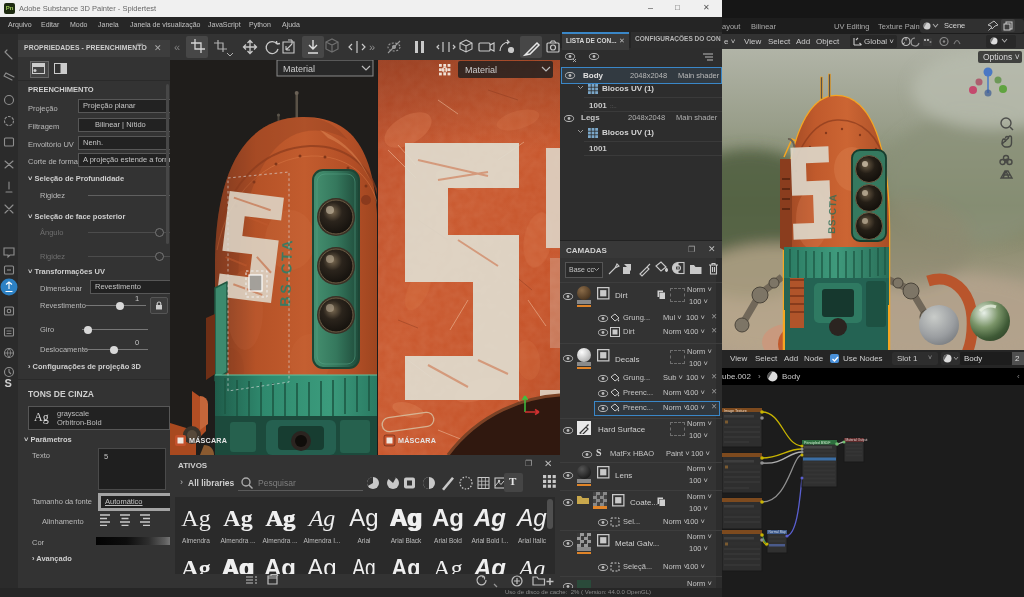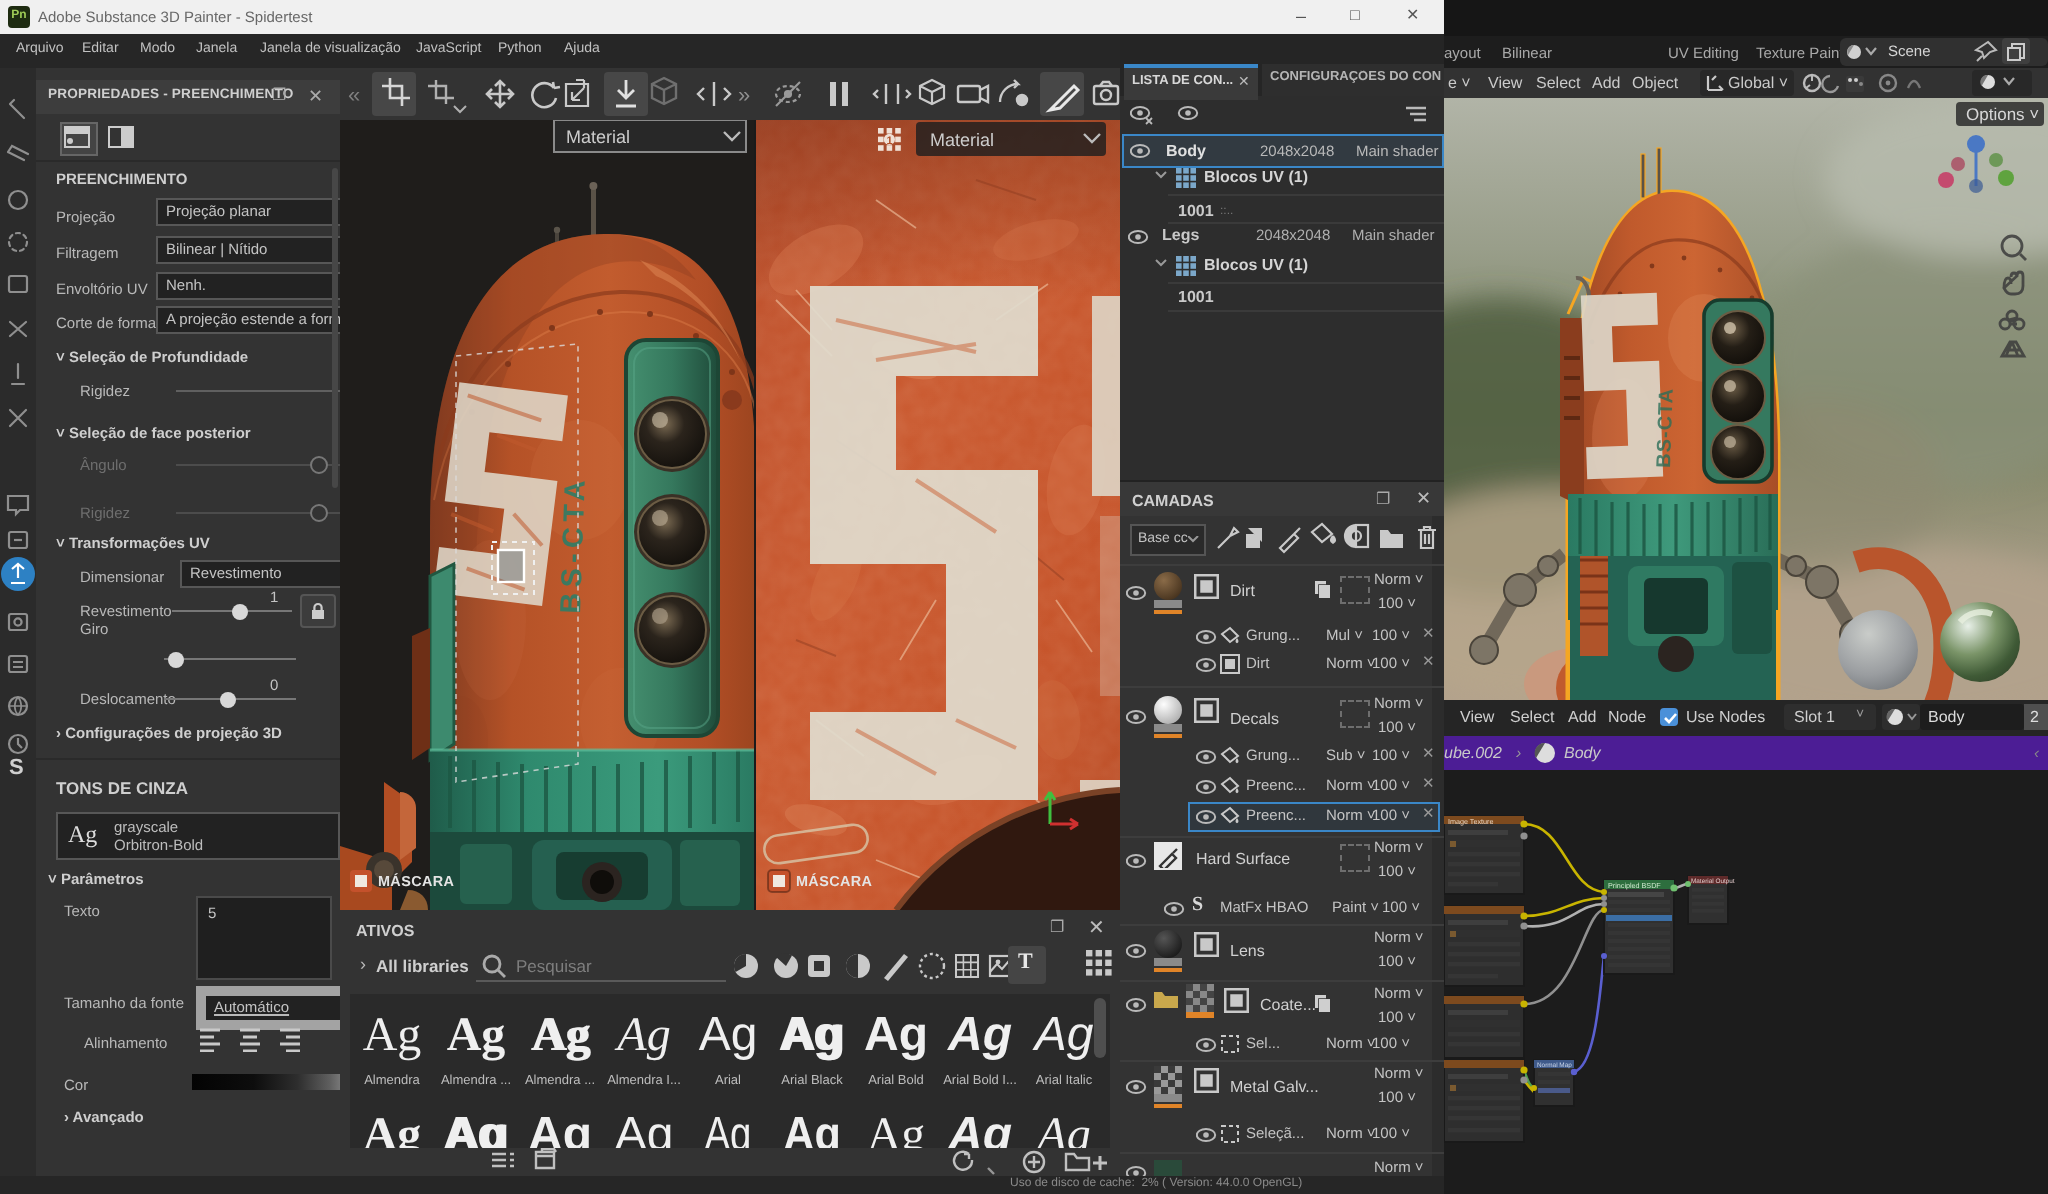--- a/index.html
+++ b/index.html
@@ -84,21 +84,21 @@
     <svg class="abs" style="left:36px;top:29px;" width="13" height="11">
         <rect x="0.5" y="0.5" width="12" height="10" fill="none" stroke="#ccc"></rect>
         <rect x="6.5" y="0.5" width="6" height="10" fill="#ccc"></rect>
       </svg>
     <div class="abs" style="left:0;top:46px;width:152px;height:1px;background:#2a2a2a;"></div>
 
     <div class="abs" style="left:10px;top:51px;font-weight:bold;color:#cfcfcf;">PREENCHIMENTO</div>
     <div class="abs" style="left:10px;top:70px;">Projeção</div>
     <div class="abs" style="left:60px;top:65px;width:102px;height:12px;background:#222222;border:1px solid #575757;line-height:12px;"><span style="padding-left:4px;color:#c4c4c4;">Projeção planar</span></div>
     <div class="abs" style="left:10px;top:88px;">Filtragem</div>
-    <div class="abs" style="left:60px;top:84px;width:102px;height:12px;background:#222222;border:1px solid #575757;line-height:12px;"><span style="padding-left:4px;color:#c4c4c4;">Bilinear | Nítido</span></div>
+    <div class="abs" style="left:60px;top:84px;width:102px;height:12px;background:#222222;border:1px solid #575757;line-height:12px;"><span style="padding-left:16px;color:#c4c4c4;">Bilinear | Nítido</span></div>
     <div class="abs" style="left:10px;top:106px;">Envoltório UV</div>
     <div class="abs" style="left:60px;top:102px;width:102px;height:12px;background:#222222;border:1px solid #575757;line-height:12px;"><span style="padding-left:4px;color:#c4c4c4;">Nenh.</span></div>
     <div class="abs" style="left:10px;top:123px;">Corte de forma</div>
     <div class="abs" style="left:60px;top:119px;width:102px;height:12px;background:#222222;border:1px solid #575757;line-height:12px;overflow:hidden;"><span style="padding-left:4px;color:#c4c4c4;">A projeção estende a forma</span></div>
     <div class="abs" style="left:10px;top:140px;font-weight:bold;color:#cfcfcf;">˅ Seleção de Profundidade</div>
     <div class="abs" style="left:22px;top:157px;">Rigidez</div>
     <div class="abs" style="left:70px;top:161px;width:84px;height:1px;background:#606060;"></div>
     <div class="abs" style="left:10px;top:178px;font-weight:bold;color:#cfcfcf;">˅ Seleção de face posterior</div>
     <div class="abs" style="left:22px;top:194px;color:#6e6e6e;">Ângulo</div>
     <div class="abs" style="left:70px;top:198px;width:84px;height:1px;background:#4c4c4c;"></div>
@@ -112,42 +112,42 @@
     <div class="abs" style="left:22px;top:267px;">Revestimento</div>
     <div class="abs" style="left:117px;top:260px;color:#c4c4c4;">1</div>
     <div class="abs" style="left:68px;top:271px;width:60px;height:1px;background:#777;"></div>
     <div class="abs" style="left:98px;top:267.5px;width:8px;height:8px;border-radius:50%;background:#d8d8d8;"></div>
     <div class="abs" style="left:132px;top:263px;width:16px;height:15px;background:#3c3c3c;border:1px solid #555;border-radius:2px;">
         <svg style="position:absolute;left:4px;top:3px;" width="8" height="9">
           <rect x="1" y="4" width="6" height="4.5" fill="#ccc"></rect>
           <path d="M2.2 4 V2.8 a1.8 1.8 0 0 1 3.6 0 V4" fill="none" stroke="#ccc" stroke-width="1.1"></path>
         </svg>
       </div>
-    <div class="abs" style="left:22px;top:276px;">Giro</div>
+    <div class="abs" style="left:22px;top:291px;">Giro</div>
     <div class="abs" style="left:64px;top:295px;width:66px;height:1px;background:#777;"></div>
     <div class="abs" style="left:66px;top:291.5px;width:8px;height:8px;border-radius:50%;background:#d8d8d8;"></div>
     <div class="abs" style="left:22px;top:311px;">Deslocamento</div>
     <div class="abs" style="left:117px;top:304px;color:#c4c4c4;">0</div>
     <div class="abs" style="left:64px;top:315px;width:66px;height:1px;background:#777;"></div>
     <div class="abs" style="left:92px;top:311.5px;width:8px;height:8px;border-radius:50%;background:#d8d8d8;"></div>
     <div class="abs" style="left:10px;top:328px;font-weight:bold;color:#cfcfcf;">› Configurações de projeção 3D</div>
     <div class="abs" style="left:0;top:345px;width:152px;height:1px;background:#2a2a2a;"></div>
     <div class="abs" style="left:10px;top:355px;font-weight:bold;color:#cfcfcf;font-size:8.5px;">TONS DE CINZA</div>
     <div class="abs" style="left:10px;top:372px;width:140px;height:22px;background:#222222;border:1px solid #575757;">
       <span class="abs" style="left:5px;top:3px;color:#ddd;font-size:12px;font-family:'Liberation Serif',serif;">Ag</span>
       <span class="abs" style="left:28px;top:2px;color:#bdbdbd;">grayscale</span>
       <span class="abs" style="left:28px;top:11px;color:#bdbdbd;">Orbitron-Bold</span>
     </div>
     <div class="abs" style="left:6px;top:401px;font-weight:bold;color:#cfcfcf;">˅ Parâmetros</div>
     <div class="abs" style="left:14px;top:417px;">Texto</div>
     <div class="abs" style="left:80px;top:414px;width:66px;height:40px;background:#1f1f1f;border:1px solid #4a4a4a;">
         <span style="position:absolute;left:5px;top:3px;color:#c4c4c4;">5</span>
       </div>
     <div class="abs" style="left:14px;top:463px;">Tamanho da fonte</div>
-    <div class="abs" style="left:80px;top:459px;width:82px;height:12px;background:#222222;border:5px solid #a3a3a3;line-height:12px;text-decoration:underline;"><span style="padding-left:4px;color:#c4c4c4;">Automático</span></div>
+    <div class="abs" style="left:80px;top:459px;width:82px;height:12px;background:#222222;border:3px solid #a3a3a3;line-height:12px;text-decoration:underline;"><span style="padding-left:4px;color:#c4c4c4;">Automático</span></div>
     <div class="abs" style="left:24px;top:483px;">Alinhamento</div>
     <svg class="abs" style="left:80px;top:479px;" width="86" height="13">
       <g stroke="#c9c9c9" stroke-width="1.6">
         <path d="M2 2 h10 M2 5.5 h7 M2 9 h10 M2 12.5 h7"></path>
         <path d="M22 2 h10 M23.5 5.5 h7 M22 9 h10 M23.5 12.5 h7"></path>
         <path d="M42 2 h10 M45 5.5 h7 M42 9 h10 M45 12.5 h7"></path>
         <path d="M80 1 v12 M80 3 h5 M80 11 h5"></path>
       </g>
     </svg>
     <div class="abs" style="left:14px;top:504px;">Cor</div>
@@ -1130,21 +1130,21 @@
           <path d="M4.5 0.5 A4 4 0 0 0 0.8 6.5 Z" fill="#666"></path>
           <path d="M11 3 l2 2.5 l2 -2.5" fill="none" stroke="#999" stroke-width="1"></path>
         </svg>
       <div class="abs" style="left:238px;top:2px;width:52px;height:13px;background:#1d1d1d;border-radius:2px;">
           <span class="abs" style="left:4px;top:2px;font-size:8px;color:#ddd;">Body</span>
         </div>
       <div class="abs" style="left:290px;top:2px;width:12px;height:13px;background:#4f4f4f;">
           <span class="abs" style="left:3px;top:2px;font-size:8px;color:#ddd;">2</span>
         </div>
     </div>
-    <div class="abs" style="left:0;top:368px;width:302px;height:17px;background:#4c1d95;color:#c9c9c9;font-size:8px;font-style:italic;">
+    <div class="abs" style="left:0;top:368px;width:302px;height:17px;background:#000000;color:#c9c9c9;font-size:8px;">
       <span class="abs" style="left:0px;top:4px;">ube.002</span>
       <span class="abs" style="left:36px;top:4px;color:#999;">›</span>
       <svg class="abs" style="left:45px;top:3px;" width="11" height="11">
           <circle cx="5.5" cy="5.5" r="5" fill="#ddd"></circle>
           <path d="M5.5 0.5 A5 5 0 0 0 1 8 Z" fill="#555"></path>
         </svg>
       <span class="abs" style="left:60px;top:4px;">Body</span>
       <span class="abs" style="left:295px;top:4px;color:#888;">‹</span>
     </div>
     <div class="abs" id="nodecanvas" style="left:0;top:385px;width:302px;height:212px;background:#1c1c1c;overflow:hidden;">

